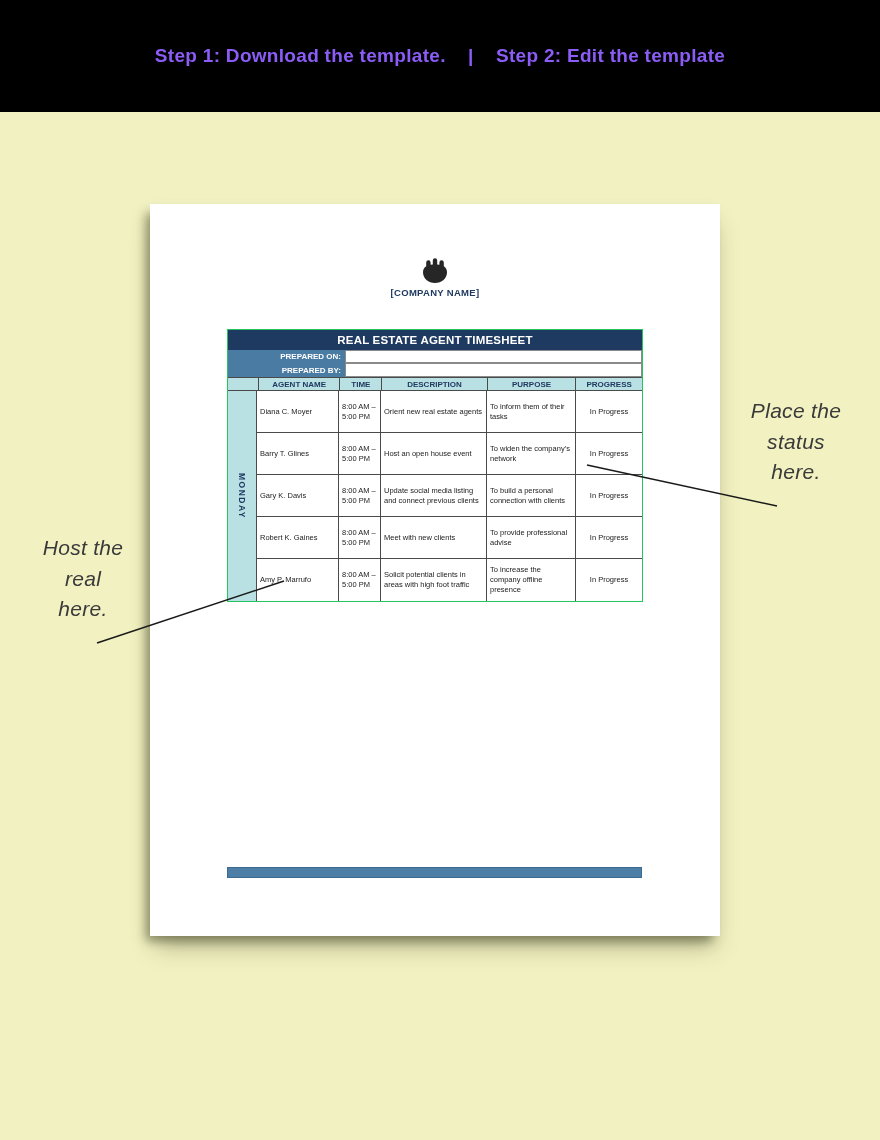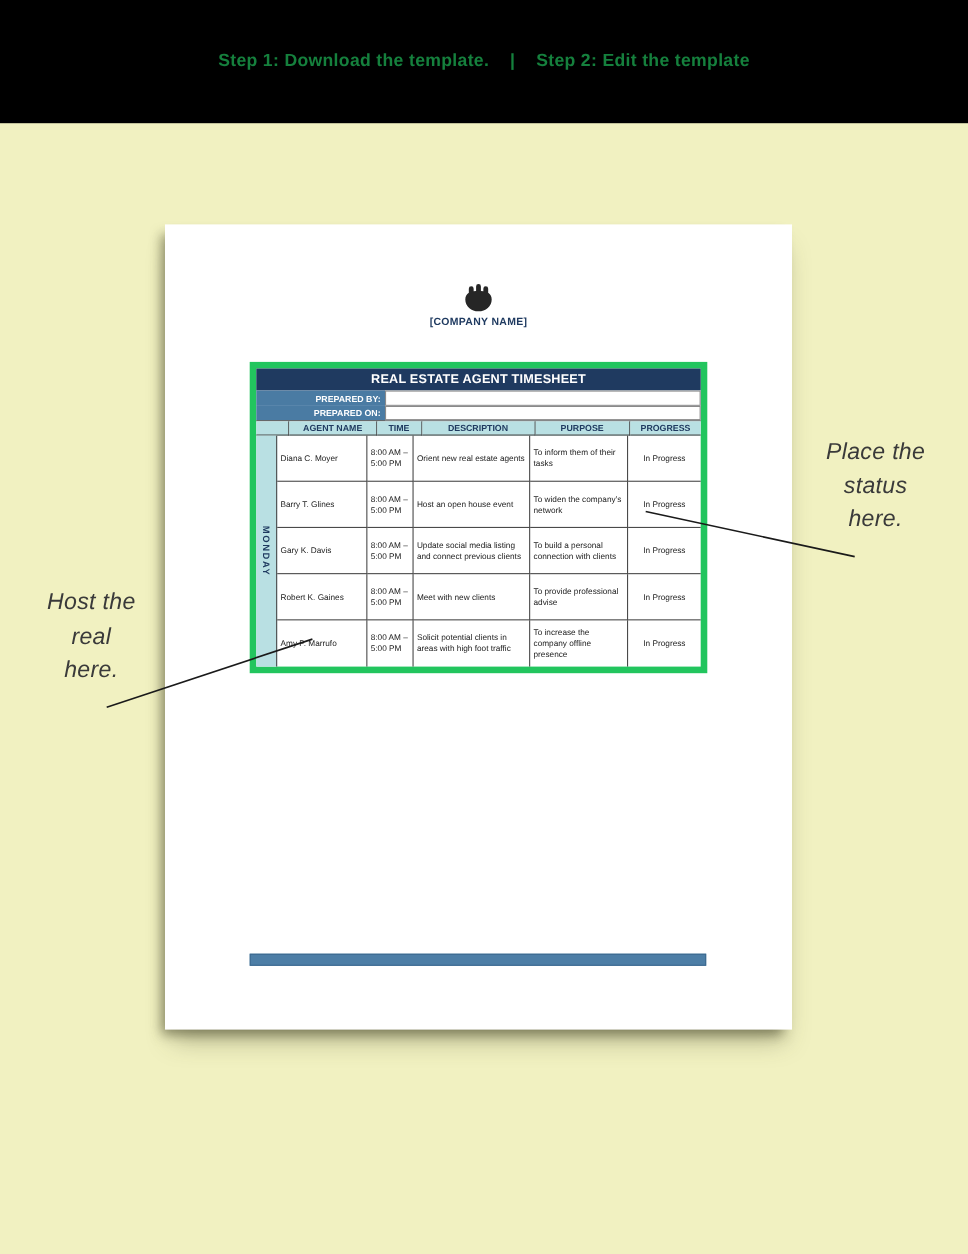--- a/index.html
+++ b/index.html
@@ -2,36 +2,36 @@
 <html><head>
 <meta charset="utf-8">
 <style>
   * { margin:0; padding:0; box-sizing:border-box; }
   html,body { width:880px; height:1140px; }
   body { position:relative; font-family:"Liberation Sans",sans-serif; background:#f1f1c1; overflow:hidden; }
 
   
   .top-bar { position:absolute; left:0; top:0; width:880px; height:112px; background:#000;
              display:flex; flex-direction:column; align-items:center; justify-content:center; }
-  .top-bar .line { color:#15803d; font-weight:bold; font-size:16px; line-height:30px;
+  .top-bar .line { color:#8b5cf6; font-weight:bold; font-size:19px; line-height:30px;
                    white-space:pre; letter-spacing:0.3px; }
 
   
   .canvas { position:absolute; left:0; top:116px; width:880px; height:1028px; background:#f1f1c1; }
 
   
   .document { position:absolute; left:150px; top:88px; width:570px; height:732px; background:#fff;
               box-shadow:-6px 7px 10px -2px rgba(70,70,40,0.55), 0 16px 22px -6px rgba(70,70,40,0.35); }
 
   .logo { position:absolute; left:271px; top:52px; width:28px; height:28px; }
   .company-name { position:absolute; left:0; top:83px; width:570px; text-align:center;
                   color:#1f3a60; font-weight:bold; font-size:9.5px; letter-spacing:0.3px; }
 
   
-  .sheet { position:absolute; left:77px; top:125px; width:416px; border:6px solid #22c55e; background:#fff; }
+  .sheet { position:absolute; left:77px; top:125px; width:416px; border:1px solid #22c55e; background:#fff; }
   .sheet-title { height:20px; line-height:20px; background:#1f3a60; color:#fff; font-weight:bold;
                  font-size:11.5px; text-align:center; letter-spacing:0.2px; }
   .prep-row { display:flex; height:14px; background:#4a7ba3; align-items:stretch; }
   .prep-row.second { height:13px; }
   .prep-label { width:117px; color:#fff; font-weight:bold; font-size:8px; text-align:right;
                 padding-right:4px; display:flex; align-items:center; justify-content:flex-end; }
   .prep-input { flex:1; background:#fff; border:1px solid #8a8a8a; font-size:8px; padding:0 2px;
                 font-family:"Liberation Sans",sans-serif; outline:none; }
 
   .header-row { display:flex; height:14px; border-top:1px solid #4a4a4a; }
@@ -77,26 +77,26 @@
     <div class="logo">
       <svg viewBox="0 0 28 28" width="28" height="28">
         <path d="M14 27 C7.4 27 2 22.4 2 16.2 C2 13.4 3.2 11.4 5.2 10.2 L5.2 6.4 A2.2 2.2 0 0 1 9.6 6.4 L9.6 8.8 L11.8 8.6 L11.8 4.4 A2.2 2.2 0 0 1 16.2 4.4 L16.2 8.6 L18.4 8.8 L18.4 6.4 A2.2 2.2 0 0 1 22.8 6.4 L22.8 10.2 C24.8 11.4 26 13.4 26 16.2 C26 22.4 20.6 27 14 27 Z" fill="#262626"></path>
       </svg>
     </div>
     <div class="company-name">[COMPANY NAME]</div>
 
     <div class="sheet">
       <div class="sheet-title">REAL ESTATE AGENT TIMESHEET</div>
 
+      <div class="prep-row second">
+        <div class="prep-label">PREPARED ON:</div>
+        <input class="prep-input" type="text" value="" style="">
+      </div>
       <div class="prep-row">
         <div class="prep-label">PREPARED BY:</div>
-        <input class="prep-input" type="text" value="" style="">
-      </div>
-      <div class="prep-row second">
-        <div class="prep-label">PREPARED ON:</div>
         <input class="prep-input" type="text" value="" style="">
       </div>
 
       <div class="header-row">
         <div class="hcell corner"></div>
         <div class="hcell w-agent">AGENT NAME</div>
         <div class="hcell w-time">TIME</div>
         <div class="hcell w-desc">DESCRIPTION</div>
         <div class="hcell w-purp">PURPOSE</div>
         <div class="hcell w-prog">PROGRESS</div>

